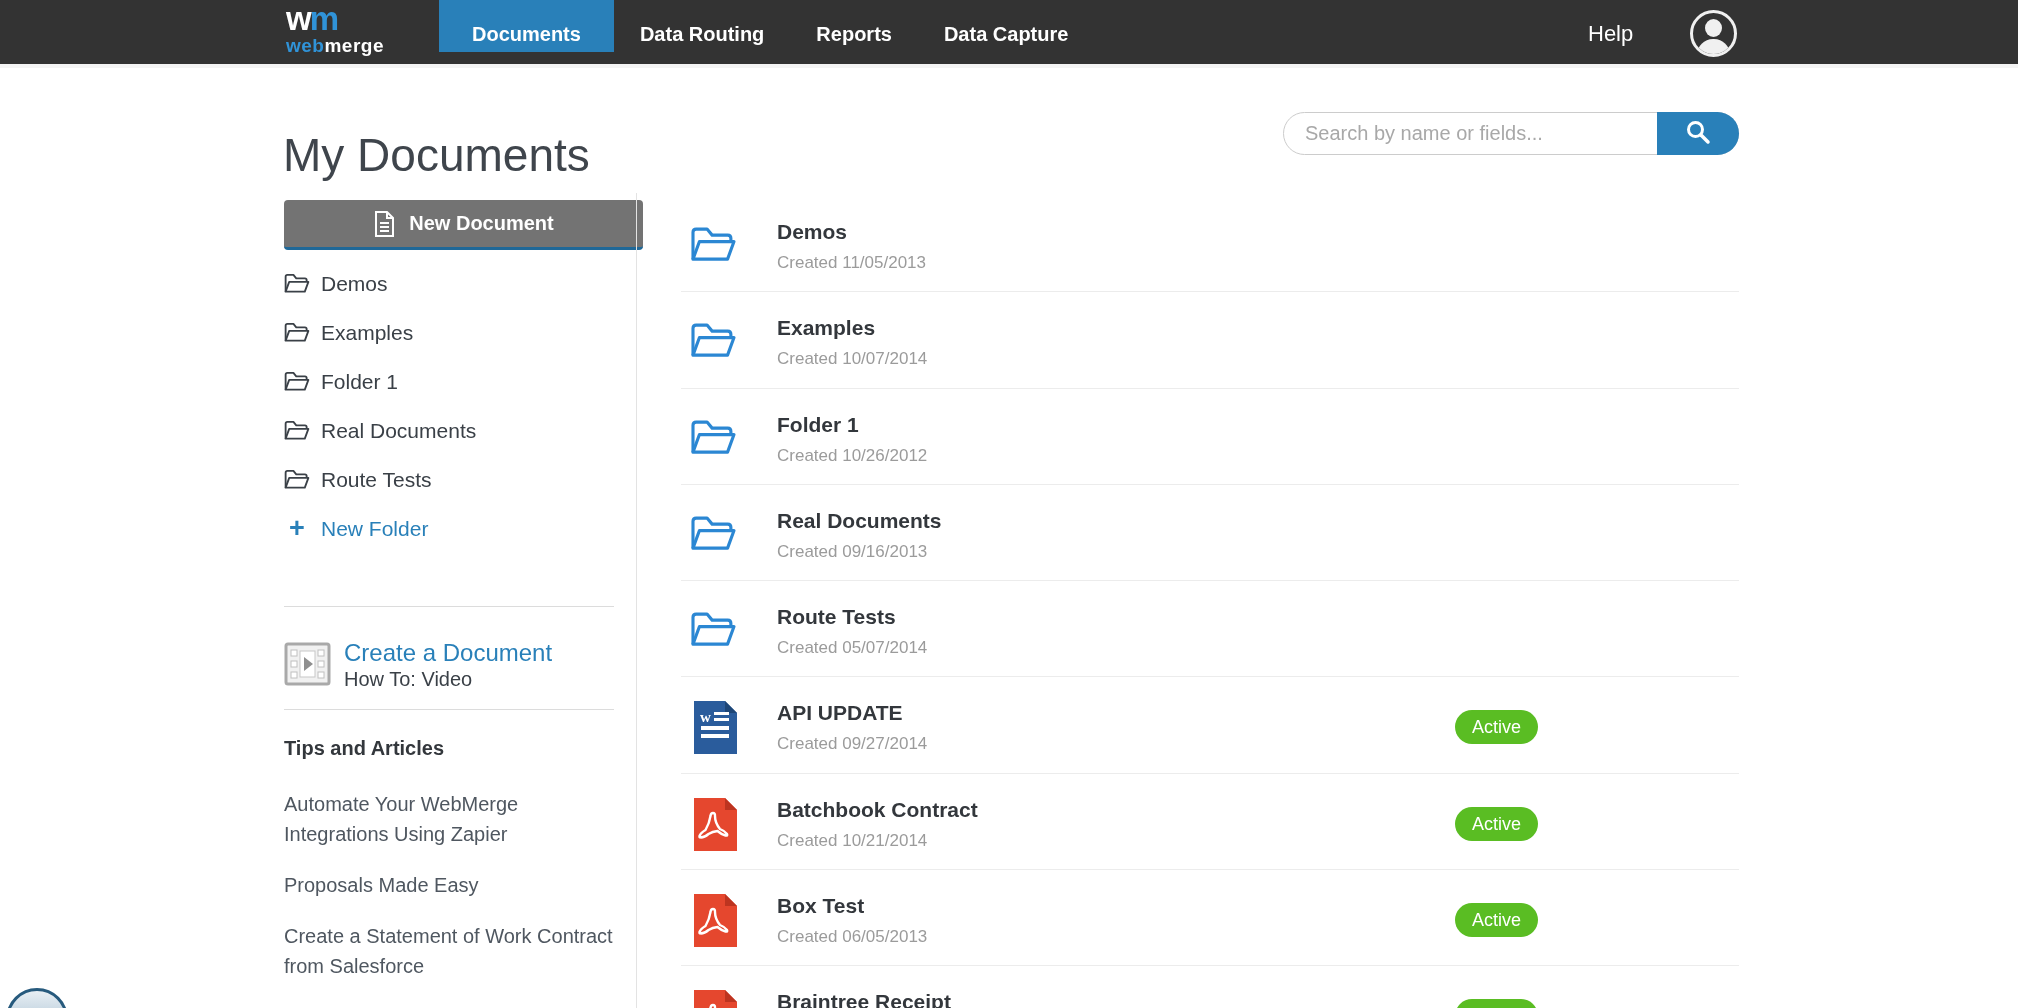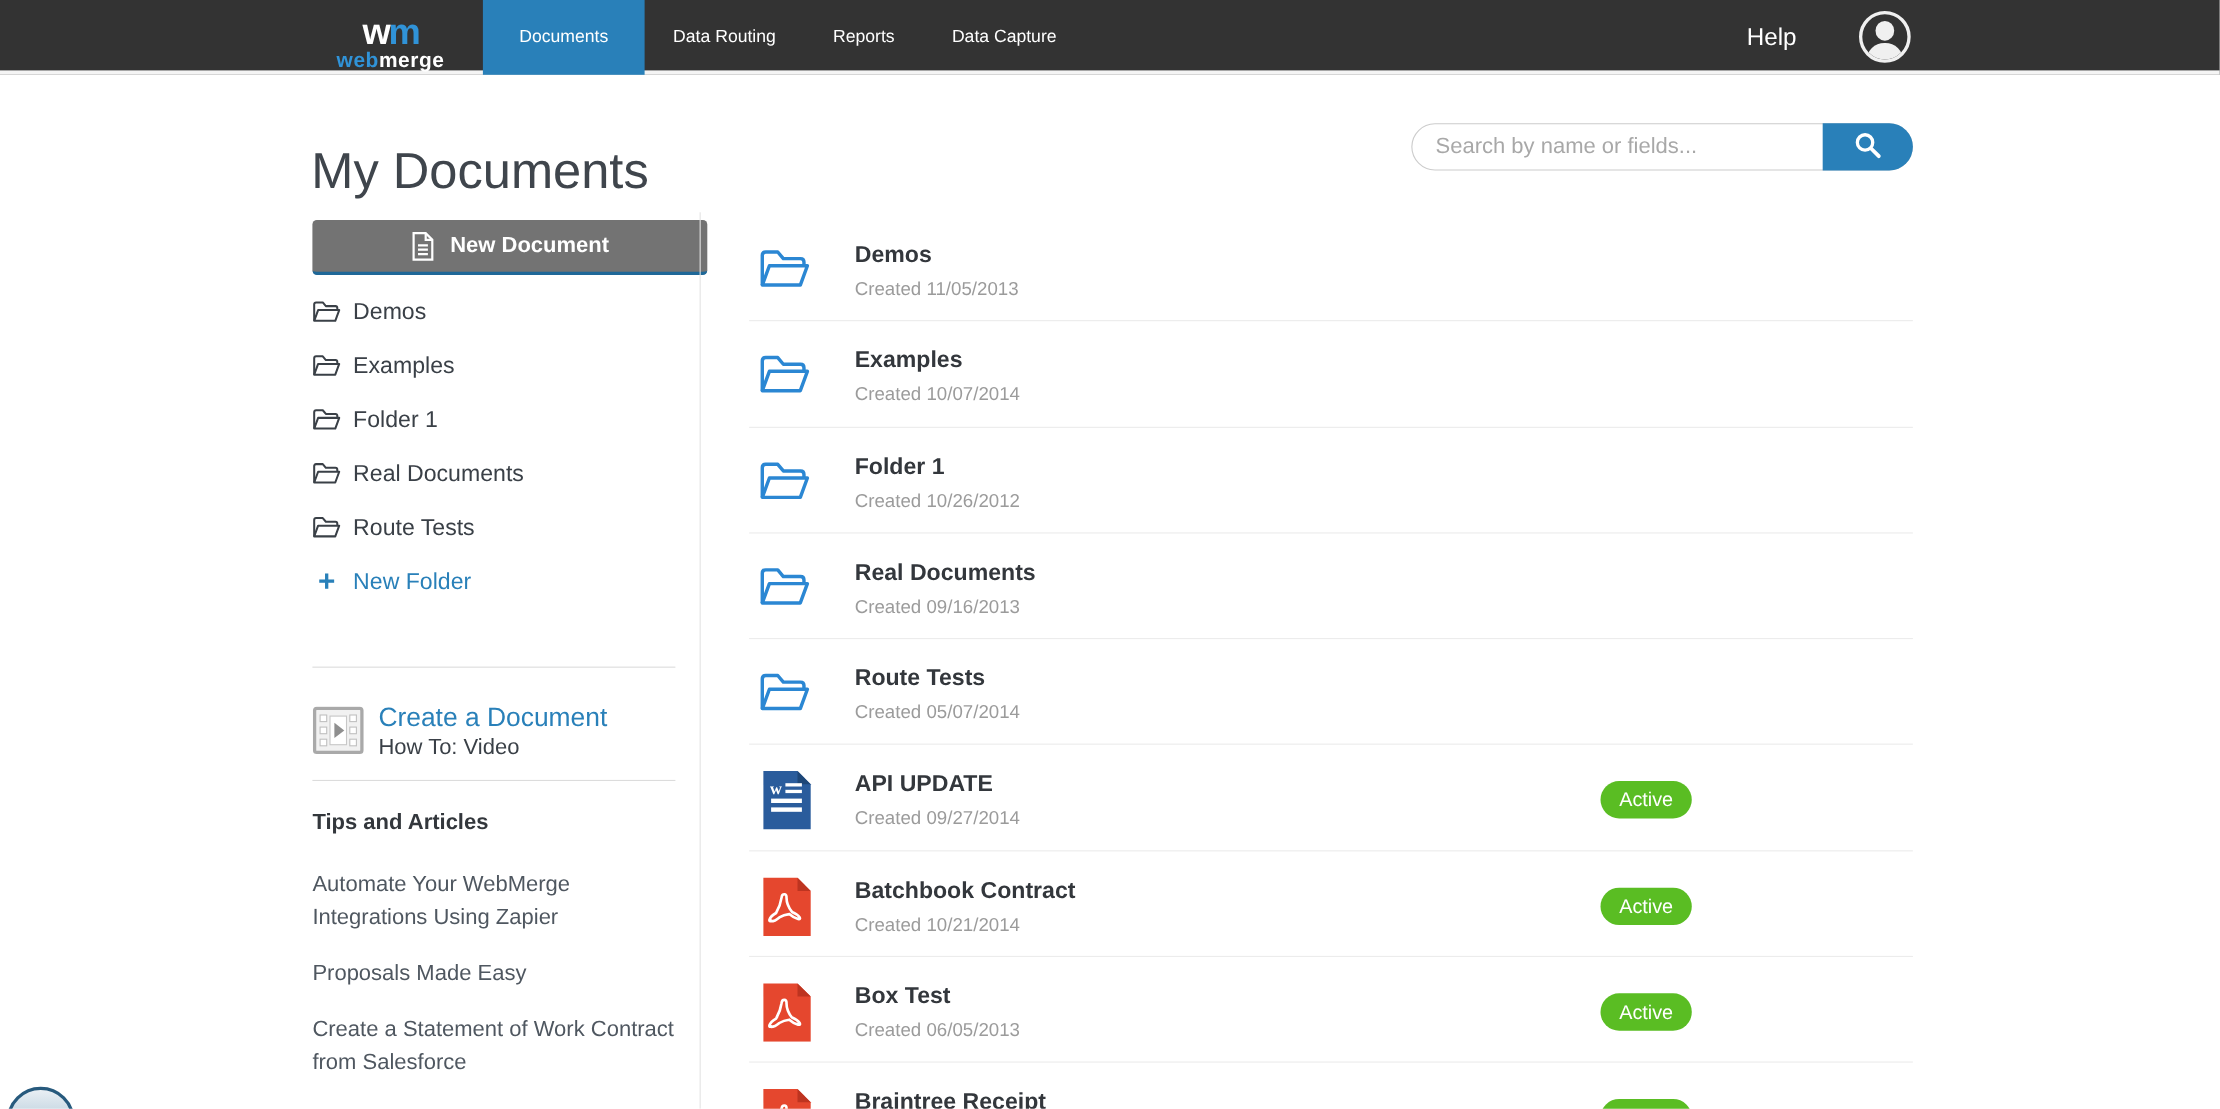--- a/index.html
+++ b/index.html
@@ -2,28 +2,28 @@
 <html><head>
 <meta charset="utf-8">
 <style>
   * { box-sizing: border-box; margin: 0; padding: 0; }
   html,body { width:2018px; height:1008px; overflow:hidden; background:#fff;
     font-family:"Liberation Sans", sans-serif; position:relative; }
 
   
   .navbar { position:absolute; left:0; top:0; width:2018px; height:68px; background:#333333;
     border-bottom:4px solid #f4f4f4; }
-  .logo { position:absolute; left:286px; top:12px; width:138px; text-align:center; cursor:pointer; }
+  .logo { position:absolute; left:286px; top:2px; width:138px; text-align:left; cursor:pointer; }
   .logo-mark { font-size:33px; font-weight:bold; letter-spacing:-2px; line-height:34px; }
   .logo-mark .w { color:#ffffff; } .logo-mark .m { color:#3093d8; }
   .logo-text { font-size:19px; font-weight:bold; line-height:19px; letter-spacing:.5px; }
   .logo-text .web { color:#3093d8; } .logo-text .merge { color:#ffffff; }
   .nav-tabs { position:absolute; left:439px; top:0; height:68px; display:flex; }
-  .nav-tab { height:68px; line-height:68px; padding:0 26px; color:#fff; font-size:16px;
-    font-weight:normal; cursor:pointer; }
+  .nav-tab { height:52px; line-height:68px; padding:0 26px; color:#fff; font-size:20px;
+    font-weight:bold; cursor:pointer; }
   .nav-tab.active { background:#2980b9; padding:0 33px; }
   .nav-help { position:absolute; left:1588px; top:0; height:68px; line-height:68px;
     color:#fff; font-size:22px; font-weight:normal; cursor:pointer; }
   .avatar { position:absolute; left:1690px; top:10px; width:47px; height:47px; border-radius:50%;
     border:3px solid #f0f0f0; overflow:hidden; cursor:pointer; background:#333; }
   .avatar .head { position:absolute; left:12px; top:6px; width:17px; height:18px;
     background:#f0f0f0; border-radius:50%; }
   .avatar .shoulders { position:absolute; left:4px; top:26px; width:33px; height:22px;
     background:#f0f0f0; border-radius:16px 16px 0 0; }
 

